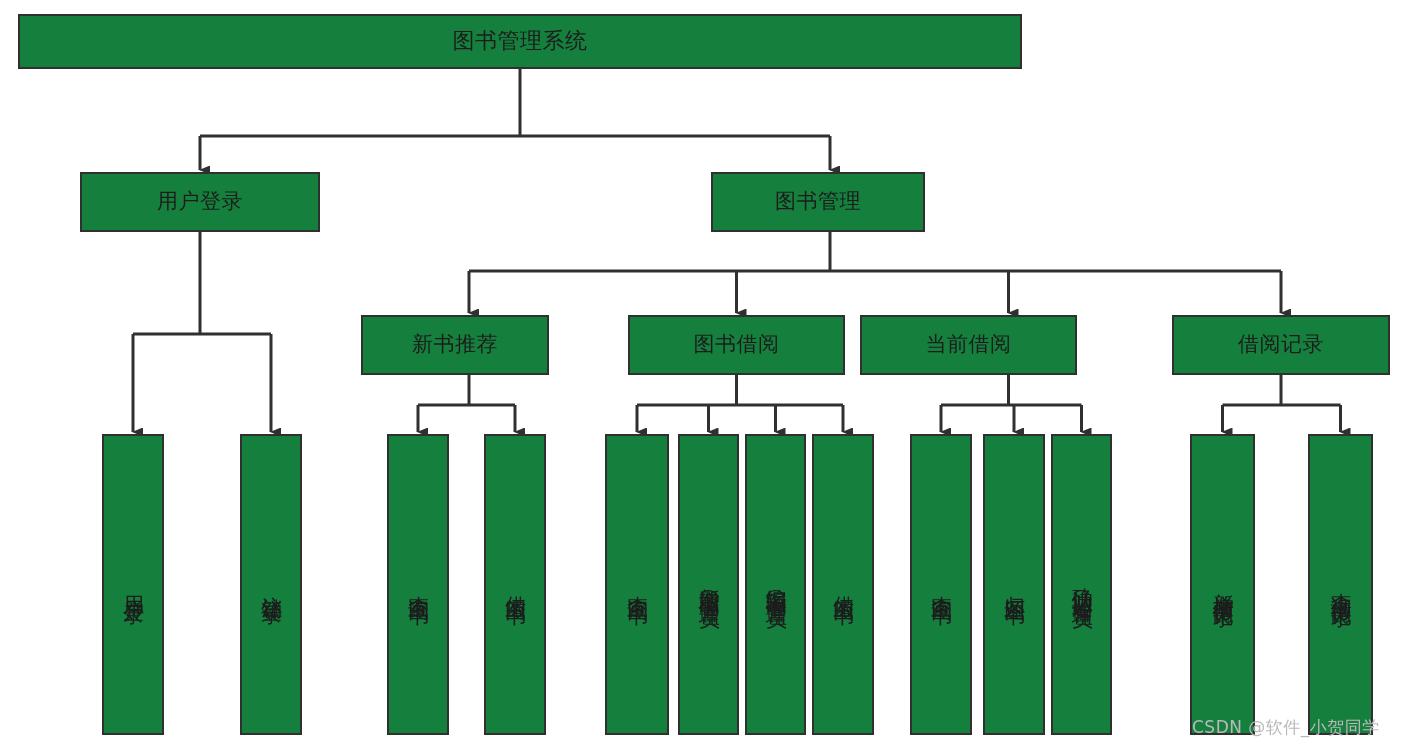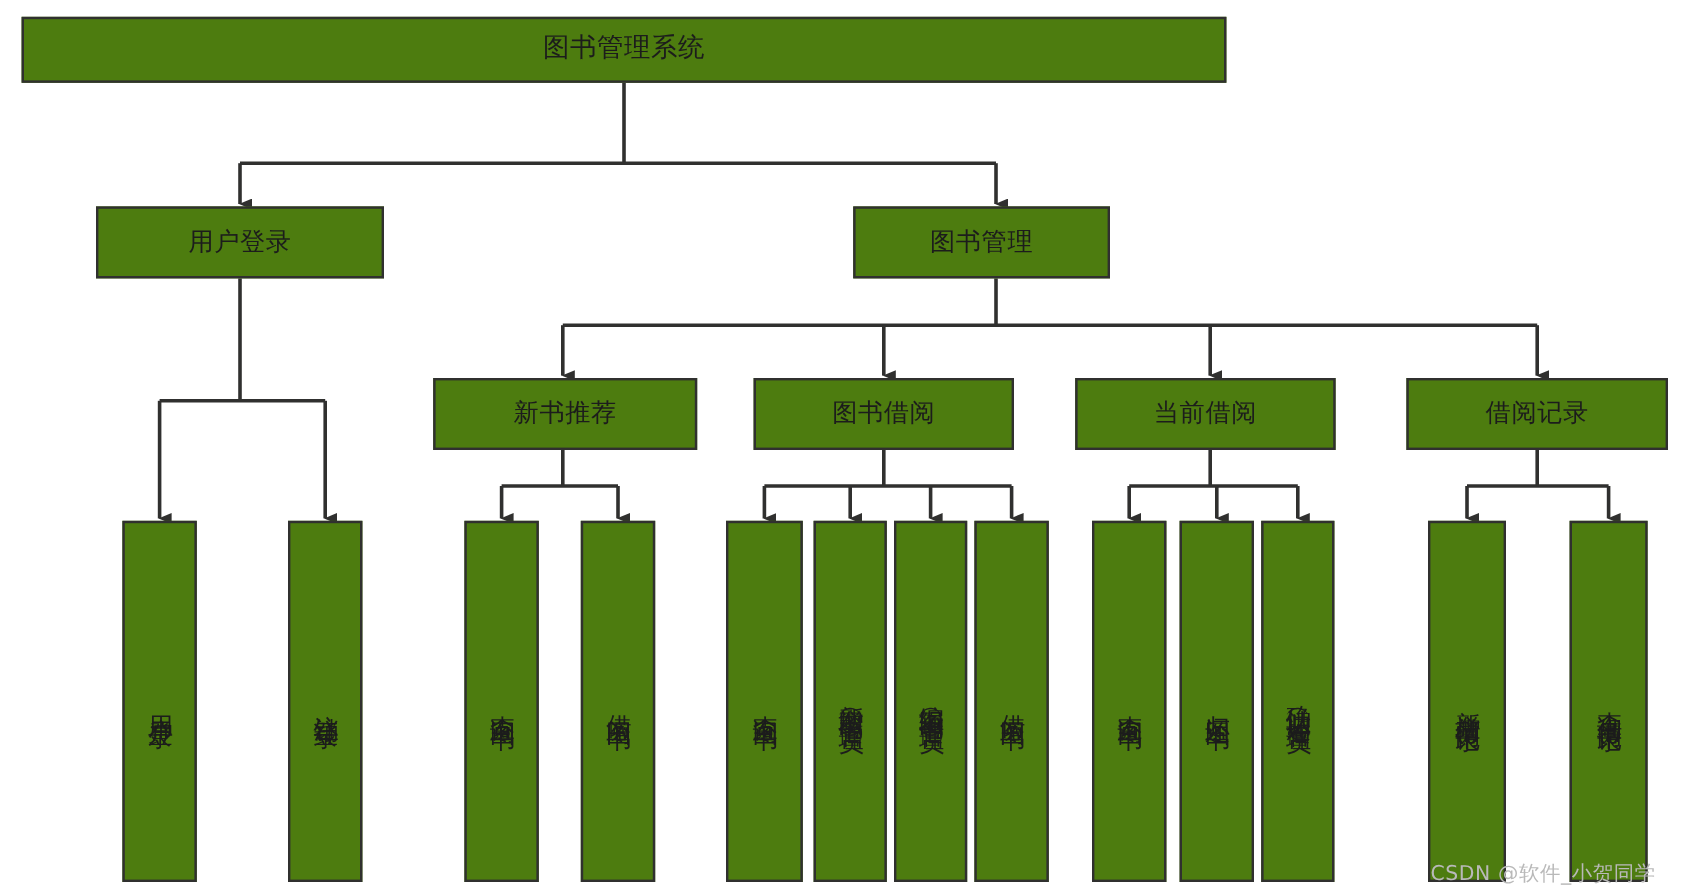--- a/index.html
+++ b/index.html
@@ -23,21 +23,21 @@
     position: absolute;
     left: 0;
     top: 0;
     width: 1405px;
     height: 747px;
   }
   .node-box {
     position: absolute;
     box-sizing: border-box;
     border: 2px solid #30302f;
-    background: #4d7c0f;
+    background: #15803d;
     display: flex;
     align-items: center;
     justify-content: center;
     overflow: hidden;
   }
   .node-label {
     color: #1c1c1c;
     font-size: 21px;
     line-height: 1.12;
     letter-spacing: 0.5px;
@@ -113,27 +113,27 @@
   <div id="nodes-layer">
       <div class="node-box root" style="left: 18px; top: 14px; width: 1004px; height: 55px;">
         <span class="node-label">图书管理系统</span>
       </div>
       <div class="node-box" style="left: 80px; top: 172px; width: 240px; height: 60px;">
         <span class="node-label">用户登录</span>
       </div>
       <div class="node-box" style="left: 711px; top: 172px; width: 214px; height: 60px;">
         <span class="node-label">图书管理</span>
       </div>
-      <div class="node-box" style="left: 361px; top: 315px; width: 220px; height: 60px;">
+      <div class="node-box" style="left: 361px; top: 315px; width: 188px; height: 60px;">
         <span class="node-label">新书推荐</span>
       </div>
       <div class="node-box" style="left: 628px; top: 315px; width: 217px; height: 60px;">
         <span class="node-label">图书借阅</span>
       </div>
-      <div class="node-box" style="left: 896px; top: 315px; width: 217px; height: 60px;">
+      <div class="node-box" style="left: 860px; top: 315px; width: 217px; height: 60px;">
         <span class="node-label">当前借阅</span>
       </div>
       <div class="node-box" style="left: 1172px; top: 315px; width: 218px; height: 60px; align-items: center;">
         <span class="node-label">借阅记录</span>
       </div>
       <div class="node-box vertical" style="left: 102px; top: 434px; width: 62px; height: 301px;">
         <span class="node-label">用户登录</span>
       </div>
       <div class="node-box vertical" style="left: 240px; top: 434px; width: 62px; height: 301px;">
         <span class="node-label">注销登录</span>

